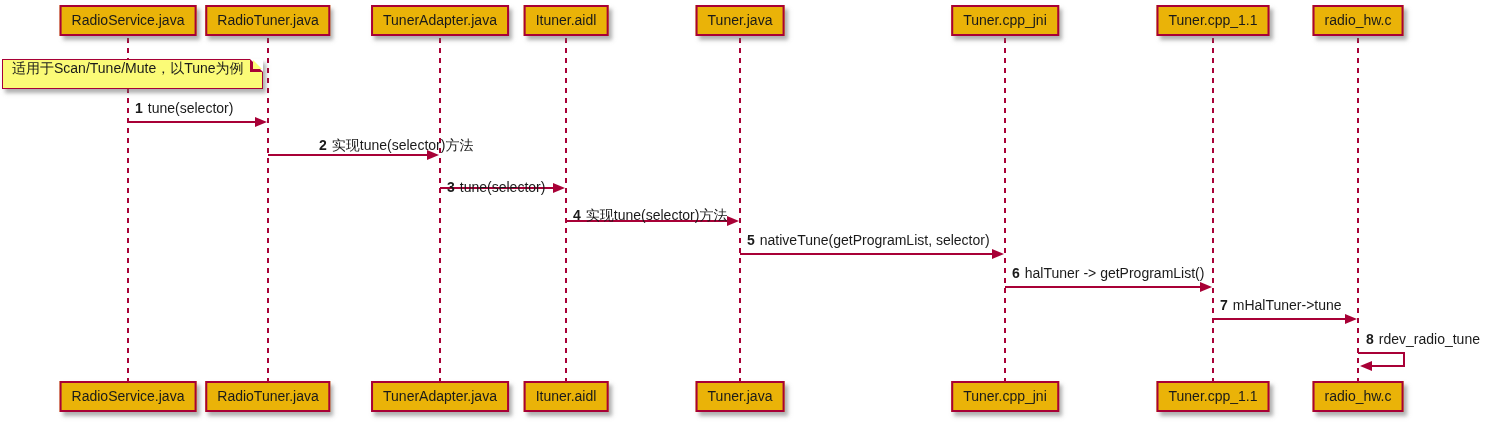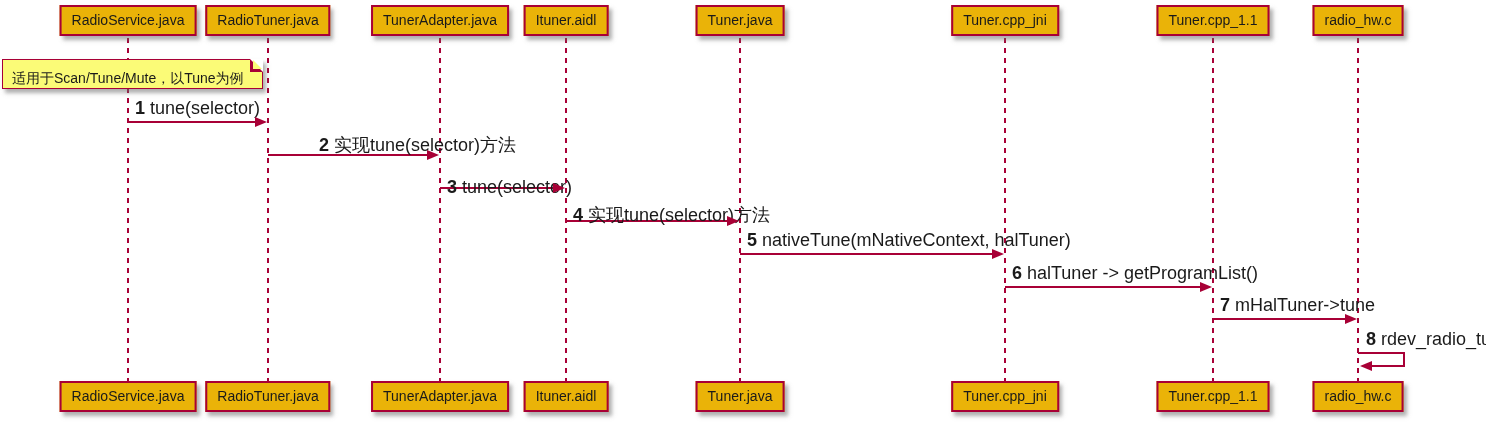--- a/index.html
+++ b/index.html
@@ -38,21 +38,21 @@
     position: absolute;
     left: 2px;
     top: 59px;
     height: 30px;
     box-sizing: border-box;
     background: #FBFB77;
     border: 1.5px solid #A80036;
     box-shadow: 3px 4px 4px rgba(110,110,110,0.55);
     font-size: 14px;
     display: flex;
-    align-items: flex-end;
+    align-items: flex-start;
     padding: 0 18px 0 9px;
     white-space: nowrap;
     z-index: 3;
   }
   .note::before {
     content: "";
     position: absolute;
     top: -1.5px;
     right: -1.5px;
     border-style: solid;
@@ -93,21 +93,21 @@
     position: absolute;
     width: 0;
     height: 0;
     border-top: 5px solid transparent;
     border-bottom: 5px solid transparent;
     border-right: 12px solid #A80036;
     z-index: 2;
   }
   .msg-label {
     position: absolute;
-    font-size: 18px;
+    font-size: 14px;
     line-height: 17px;
     white-space: nowrap;
     z-index: 2;
   }
   .msg-label b {
     font-weight: bold;
     margin-right: 5px;
   }
 </style>
 </head>
@@ -146,21 +146,21 @@
     <div class="msg-head-right" style="left: 255px; top: 117px;"></div>
     <div class="msg-label" style="left: 275px; top: 137px; margin-left: 44px;"><b>2</b><span>实现tune(selector)方法</span></div>
     <div class="msg-line" style="left: 268px; width: 168px; top: 154px;"></div>
     <div class="msg-head-right" style="left: 427px; top: 150px;"></div>
     <div class="msg-label" style="left: 447px; top: 166px; margin-top: 13px;"><b>3</b><span>tune(selector)</span></div>
     <div class="msg-line" style="left: 440px; width: 122px; top: 187px;"></div>
     <div class="msg-head-right" style="left: 553px; top: 183px;"></div>
     <div class="msg-label" style="left: 573px; top: 207px;"><b>4</b><span>实现tune(selector)方法</span></div>
     <div class="msg-line" style="left: 566px; width: 170px; top: 220px;"></div>
     <div class="msg-head-right" style="left: 727px; top: 216px;"></div>
-    <div class="msg-label" style="left: 747px; top: 232px;"><b>5</b><span>nativeTune(mNativeContext, halTuner)</span></div>
+    <div class="msg-label" style="left: 747px; top: 232px;"><b>5</b><span>nativeTune(getProgramList, selector)</span></div>
     <div class="msg-line" style="left: 740px; width: 261px; top: 253px;"></div>
     <div class="msg-head-right" style="left: 992px; top: 249px;"></div>
     <div class="msg-label" style="left: 1012px; top: 265px;"><b>6</b><span>halTuner -&gt; getProgramList()</span></div>
     <div class="msg-line" style="left: 1005px; width: 204px; top: 286px;"></div>
     <div class="msg-head-right" style="left: 1200px; top: 282px;"></div>
     <div class="msg-label" style="left: 1220px; top: 297px;"><b>7</b><span>mHalTuner-&gt;tune</span></div>
     <div class="msg-line" style="left: 1213px; width: 141px; top: 318px;"></div>
     <div class="msg-head-right" style="left: 1345px; top: 314px;"></div>
     <div class="msg-label" style="left: 1366px; top: 331px;"><b>8</b><span>rdev_radio_tune</span></div>
     <div class="msg-line" style="left: 1358px; top: 352px; width: 47px;"></div>

